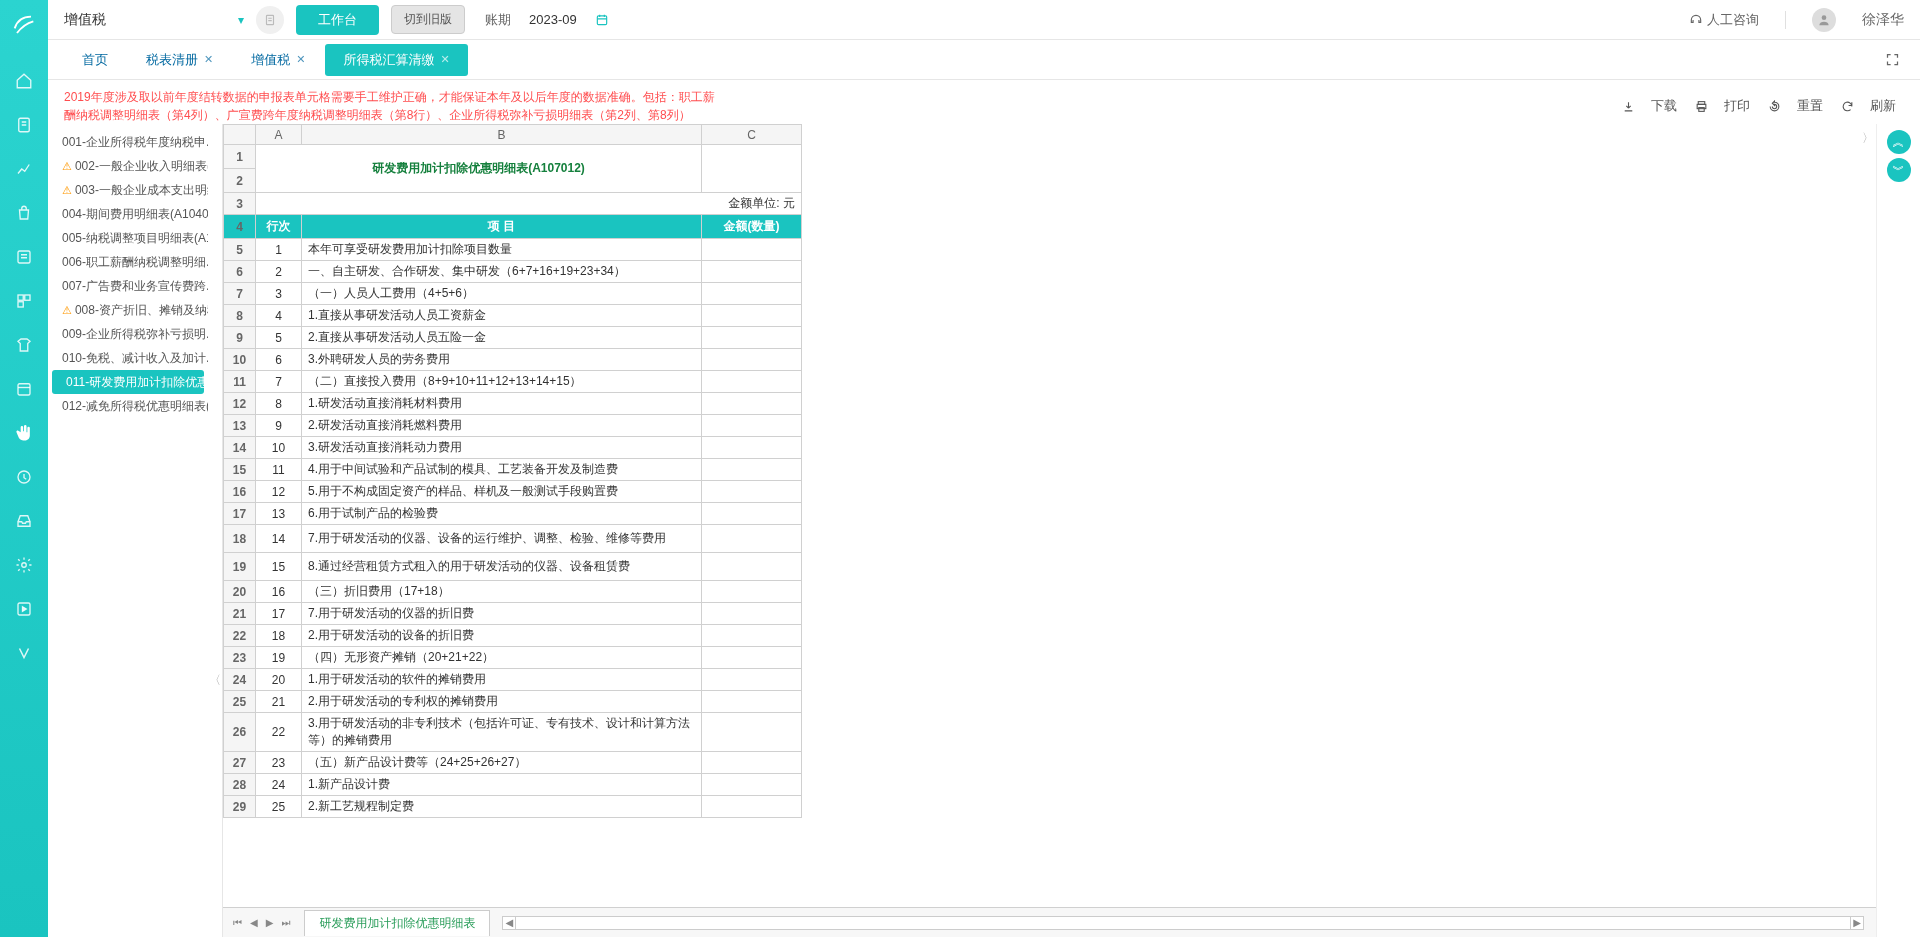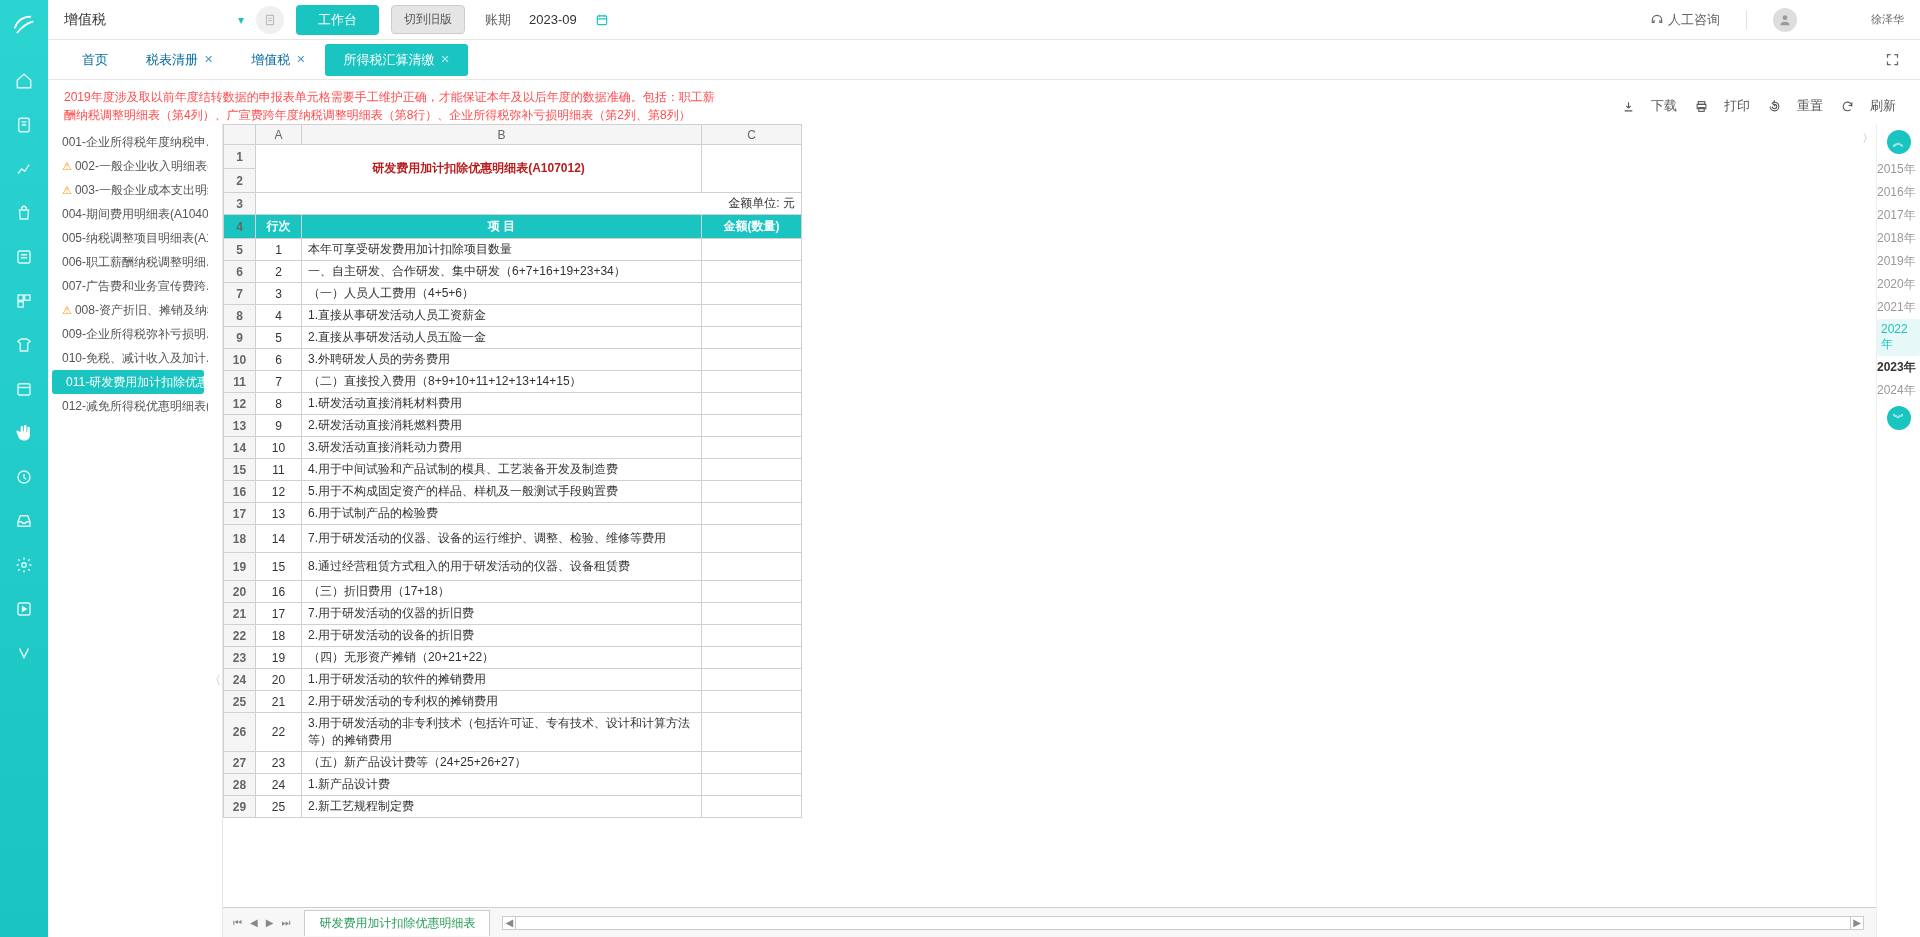--- a/index.html
+++ b/index.html
@@ -203,21 +203,21 @@
   color: #666;
 }
 .sheet-grid .corner { background:#f5f5f5; width:32px; }
 .sheet-grid td.cell { height: 20px; padding: 2px 6px; }
 .sheet-grid td.cell.tall { height: 28px; }
 .title-cell {
   text-align: center;
   font-weight: bold;
   font-size: 15px;
   height: 48px !important;
-  color: #b91c1c;
+  color: #15803d;
 }
 .unit-cell { text-align: right; padding-right: 8px; height: 22px !important; }
 .header-row td.cell, .header-row th {
   background: #1ac4c0 !important;
   color: #fff;
   text-align: center;
   font-weight: bold;
   height: 24px;
 }
 td.cell.seq { text-align: center; }
@@ -406,21 +406,21 @@
             </svg>
           <span>人工咨询</span>
         </div>
         <div style="width:1px;height:18px;background:#e0e0e0"></div>
         <div class="avatar">
           <svg width="14" height="14" viewBox="0 0 24 24" fill="currentColor">
               <circle cx="12" cy="8" r="4"></circle>
               <path d="M4 21c0-4 4-6 8-6s8 2 8 6"></path>
             </svg>
         </div>
-        <span style="color:#666;font-size:11px;margin-left:48px;">徐泽华</span>
+        <span style="color:#666;font-size:14px;">徐泽华</span>
       </div>
     </div>
 
     <div class="tabs-bar">
       <div id="tabs-container" style="display:flex;gap:2px;">
           <div class="tab">
             <span>首页</span>
           </div>
           <div class="tab">
             <span>税表清册</span>
@@ -716,31 +716,19 @@
             <div class="hscroll-track">
               <div class="arrow">◀</div>
                 <div class="bar"></div>
                 <div class="arrow">▶</div>
             </div>
           </div>
         </div>
 
         <div class="year-col">
           <div class="yr-btn">︽</div>
-          <div id="years-list">
-              <div class="yr">2015年</div>
-              <div class="yr">2016年</div>
-              <div class="yr">2017年</div>
-              <div class="yr">2018年</div>
-              <div class="yr">2019年</div>
-              <div class="yr">2020年</div>
-              <div class="yr">2021年</div>
-              <div class="yr active">2022年</div>
-              <div class="yr current">2023年</div>
-              <div class="yr">2024年</div>
-            </div>
           <div class="yr-btn">︾</div>
         </div>
 
       </div>
     </div>
   </div>
 </div>
 
 </body></html>

